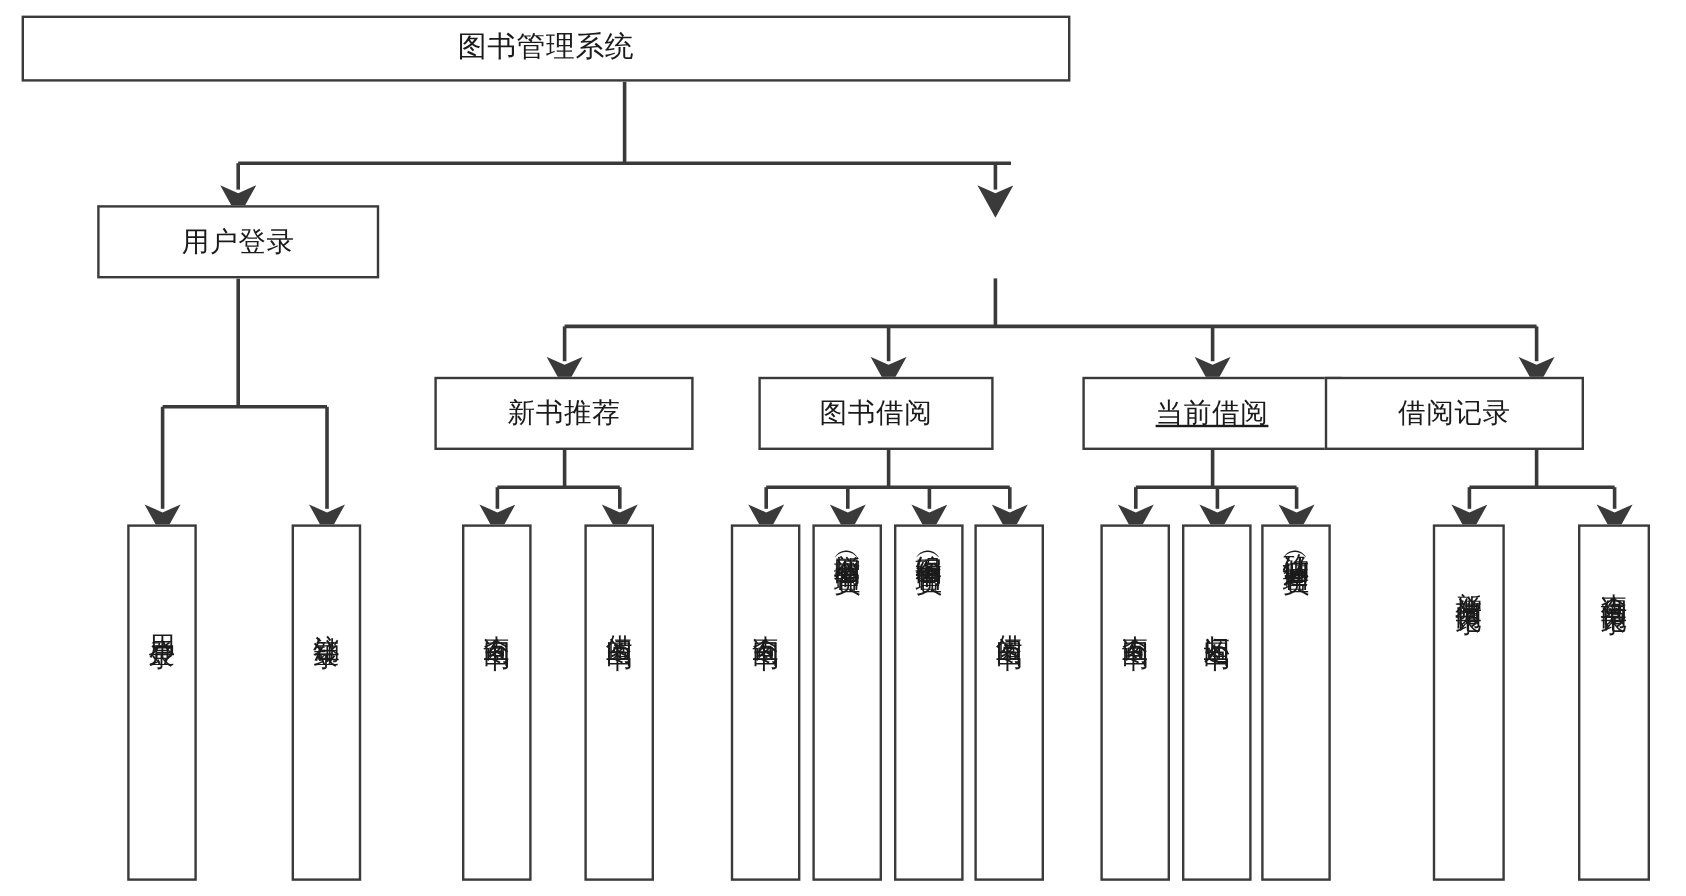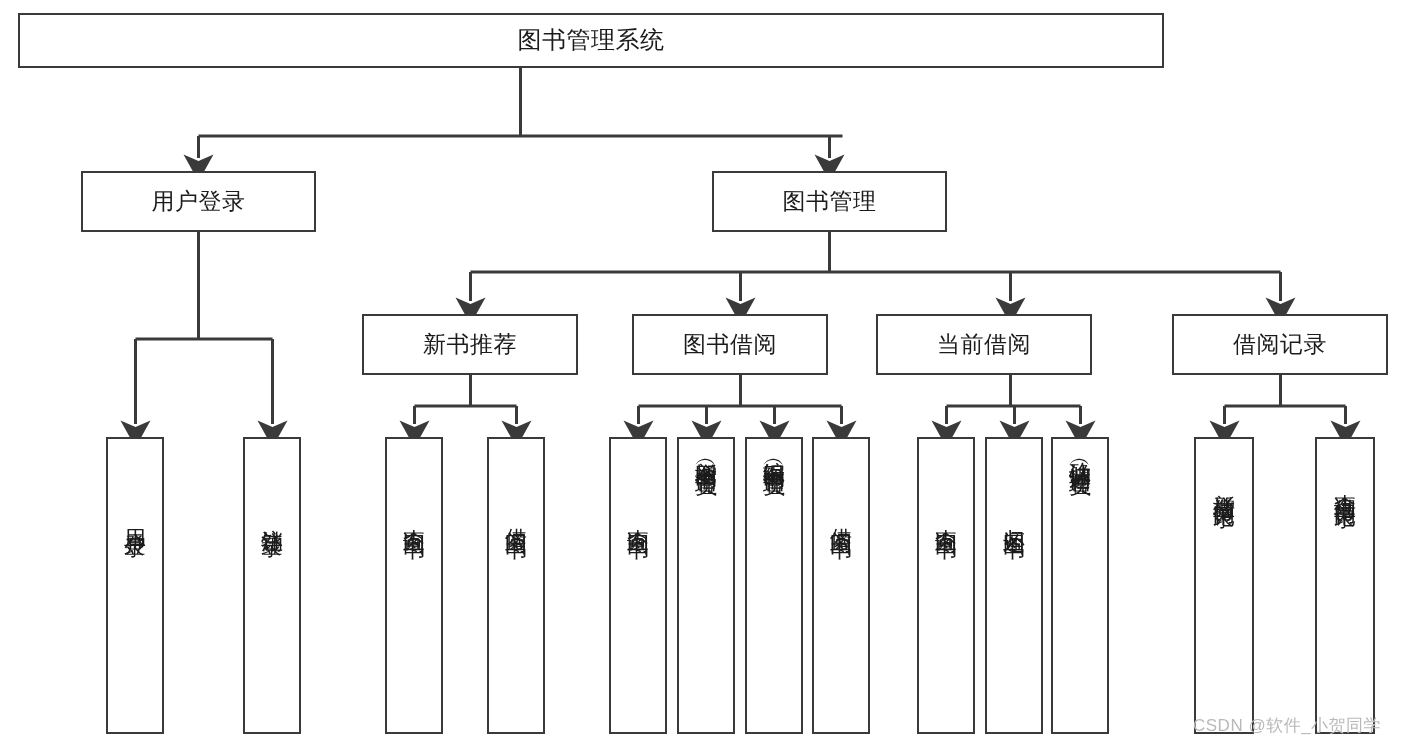--- a/index.html
+++ b/index.html
@@ -126,41 +126,38 @@
       <path d="M1014.5,406 L1014.5,424" marker-end="url(#arrow)"></path>
       <path d="M1080.5,406 L1080.5,424" marker-end="url(#arrow)"></path>
 
       <path d="M1280.5,375 L1280.5,406"></path>
       <path d="M1224.5,406 L1345.5,406"></path>
       <path d="M1224.5,406 L1224.5,424" marker-end="url(#arrow)"></path>
       <path d="M1345.5,406 L1345.5,424" marker-end="url(#arrow)"></path>
     </g>
   </svg>
 
-  <div class="node horiz root" style="left:18px; top:13px; width:1146px; height:55px;">
+  <div class="node horiz root" style="left:18px; top:13px; width:874px; height:55px;">
     <span class="lbl">图书管理系统</span>
   </div>
 
   <div class="node horiz" style="left:81px; top:171px; width:235px; height:61px;">
     <span class="lbl">用户登录</span>
   </div>
-  <div class="node horiz" style="left:712px; top:171px; width:235px; height:61px;">
-    <span class="lbl">图书管理</span>
-  </div>
 
   <div class="node horiz" style="left:362px; top:314px; width:216px; height:61px;justify-content:center;">
     <span class="lbl">新书推荐</span>
   </div>
   <div class="node horiz" style="left:632px; top:314px; width:196px; height:61px;">
     <span class="lbl">图书借阅</span>
   </div>
-  <div class="node horiz" style="left:876px; top:314px; width:216px; height:61px;">
+  <div class="node horiz" style="left:902px; top:314px; width:216px; height:61px;text-decoration:underline;">
     <span class="lbl">当前借阅</span>
   </div>
-  <div class="node horiz" style="left:1172px; top:314px; width:216px; height:61px;">
+  <div class="node horiz" style="left:1104px; top:314px; width:216px; height:61px;">
     <span class="lbl">借阅记录</span>
   </div>
 
   <div class="node vert" style="left:106px; top:437px; width:58px; height:297px; padding-top:72px;">
     <span class="lbl">用户登录</span>
   </div>
   <div class="node vert" style="left:243px; top:437px; width:58px; height:297px; padding-top:72px;">
     <span class="lbl">注销登录</span>
   </div>
 
@@ -194,15 +191,14 @@
     <span class="lbl">确认归还（管理员）</span>
   </div>
 
   <div class="node vert" style="left:1194px; top:437px; width:60px; height:297px; padding-top:37px;">
     <span class="lbl">新增借阅记录</span>
   </div>
   <div class="node vert" style="left:1315px; top:437px; width:60px; height:297px; padding-top:37px;">
     <span class="lbl">查询借阅记录</span>
   </div>
 
-  <div class="watermark" style="left:1193px; top:714px;">CSDN @软件_小贺同学</div>
 
 </div>
 
 </body></html>

